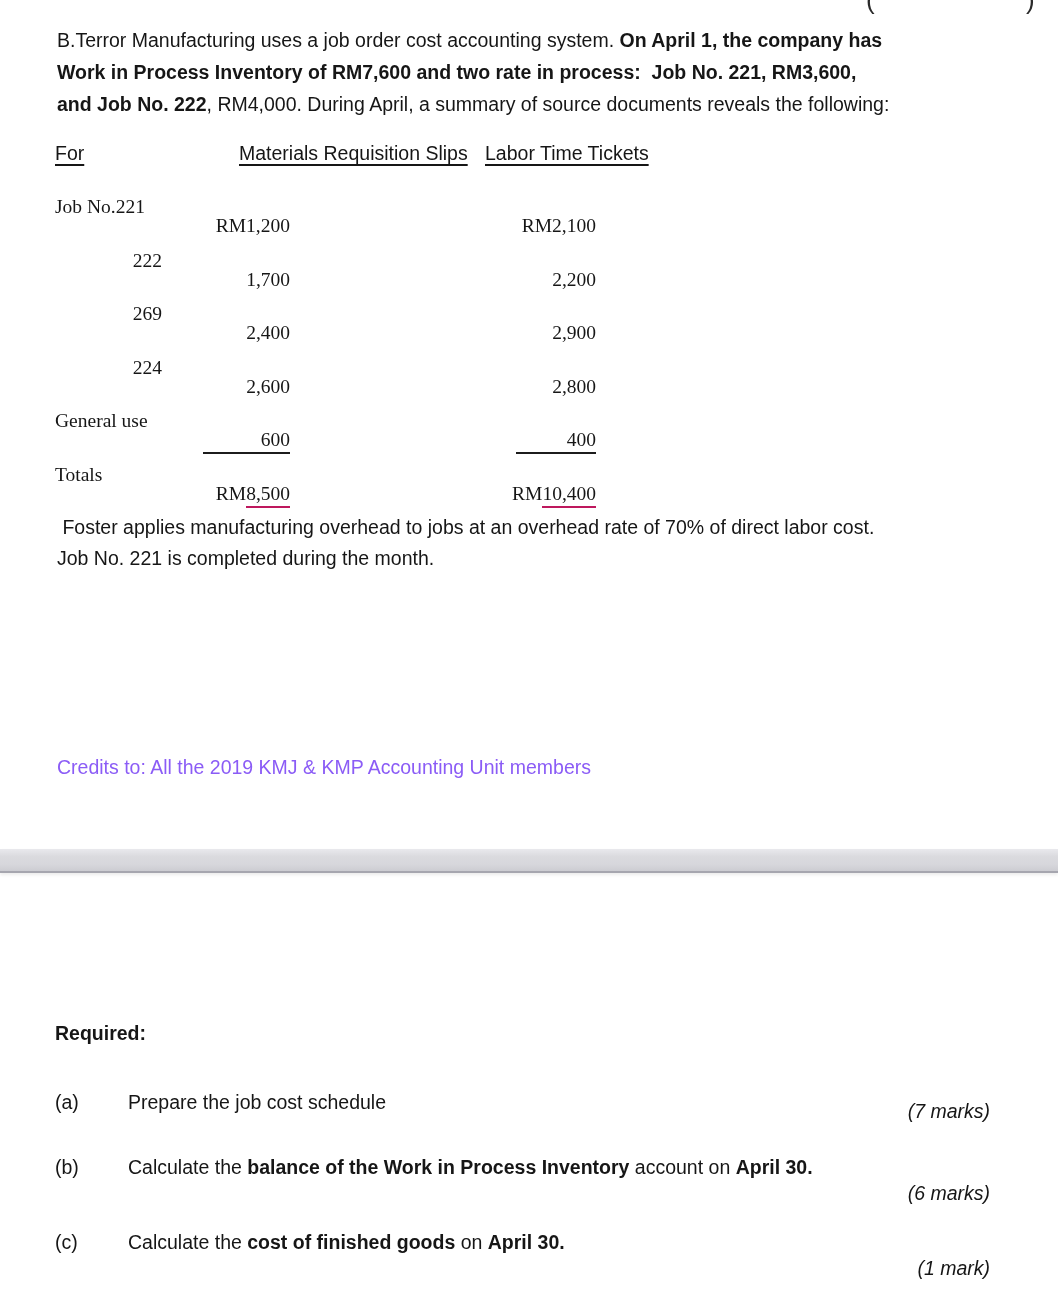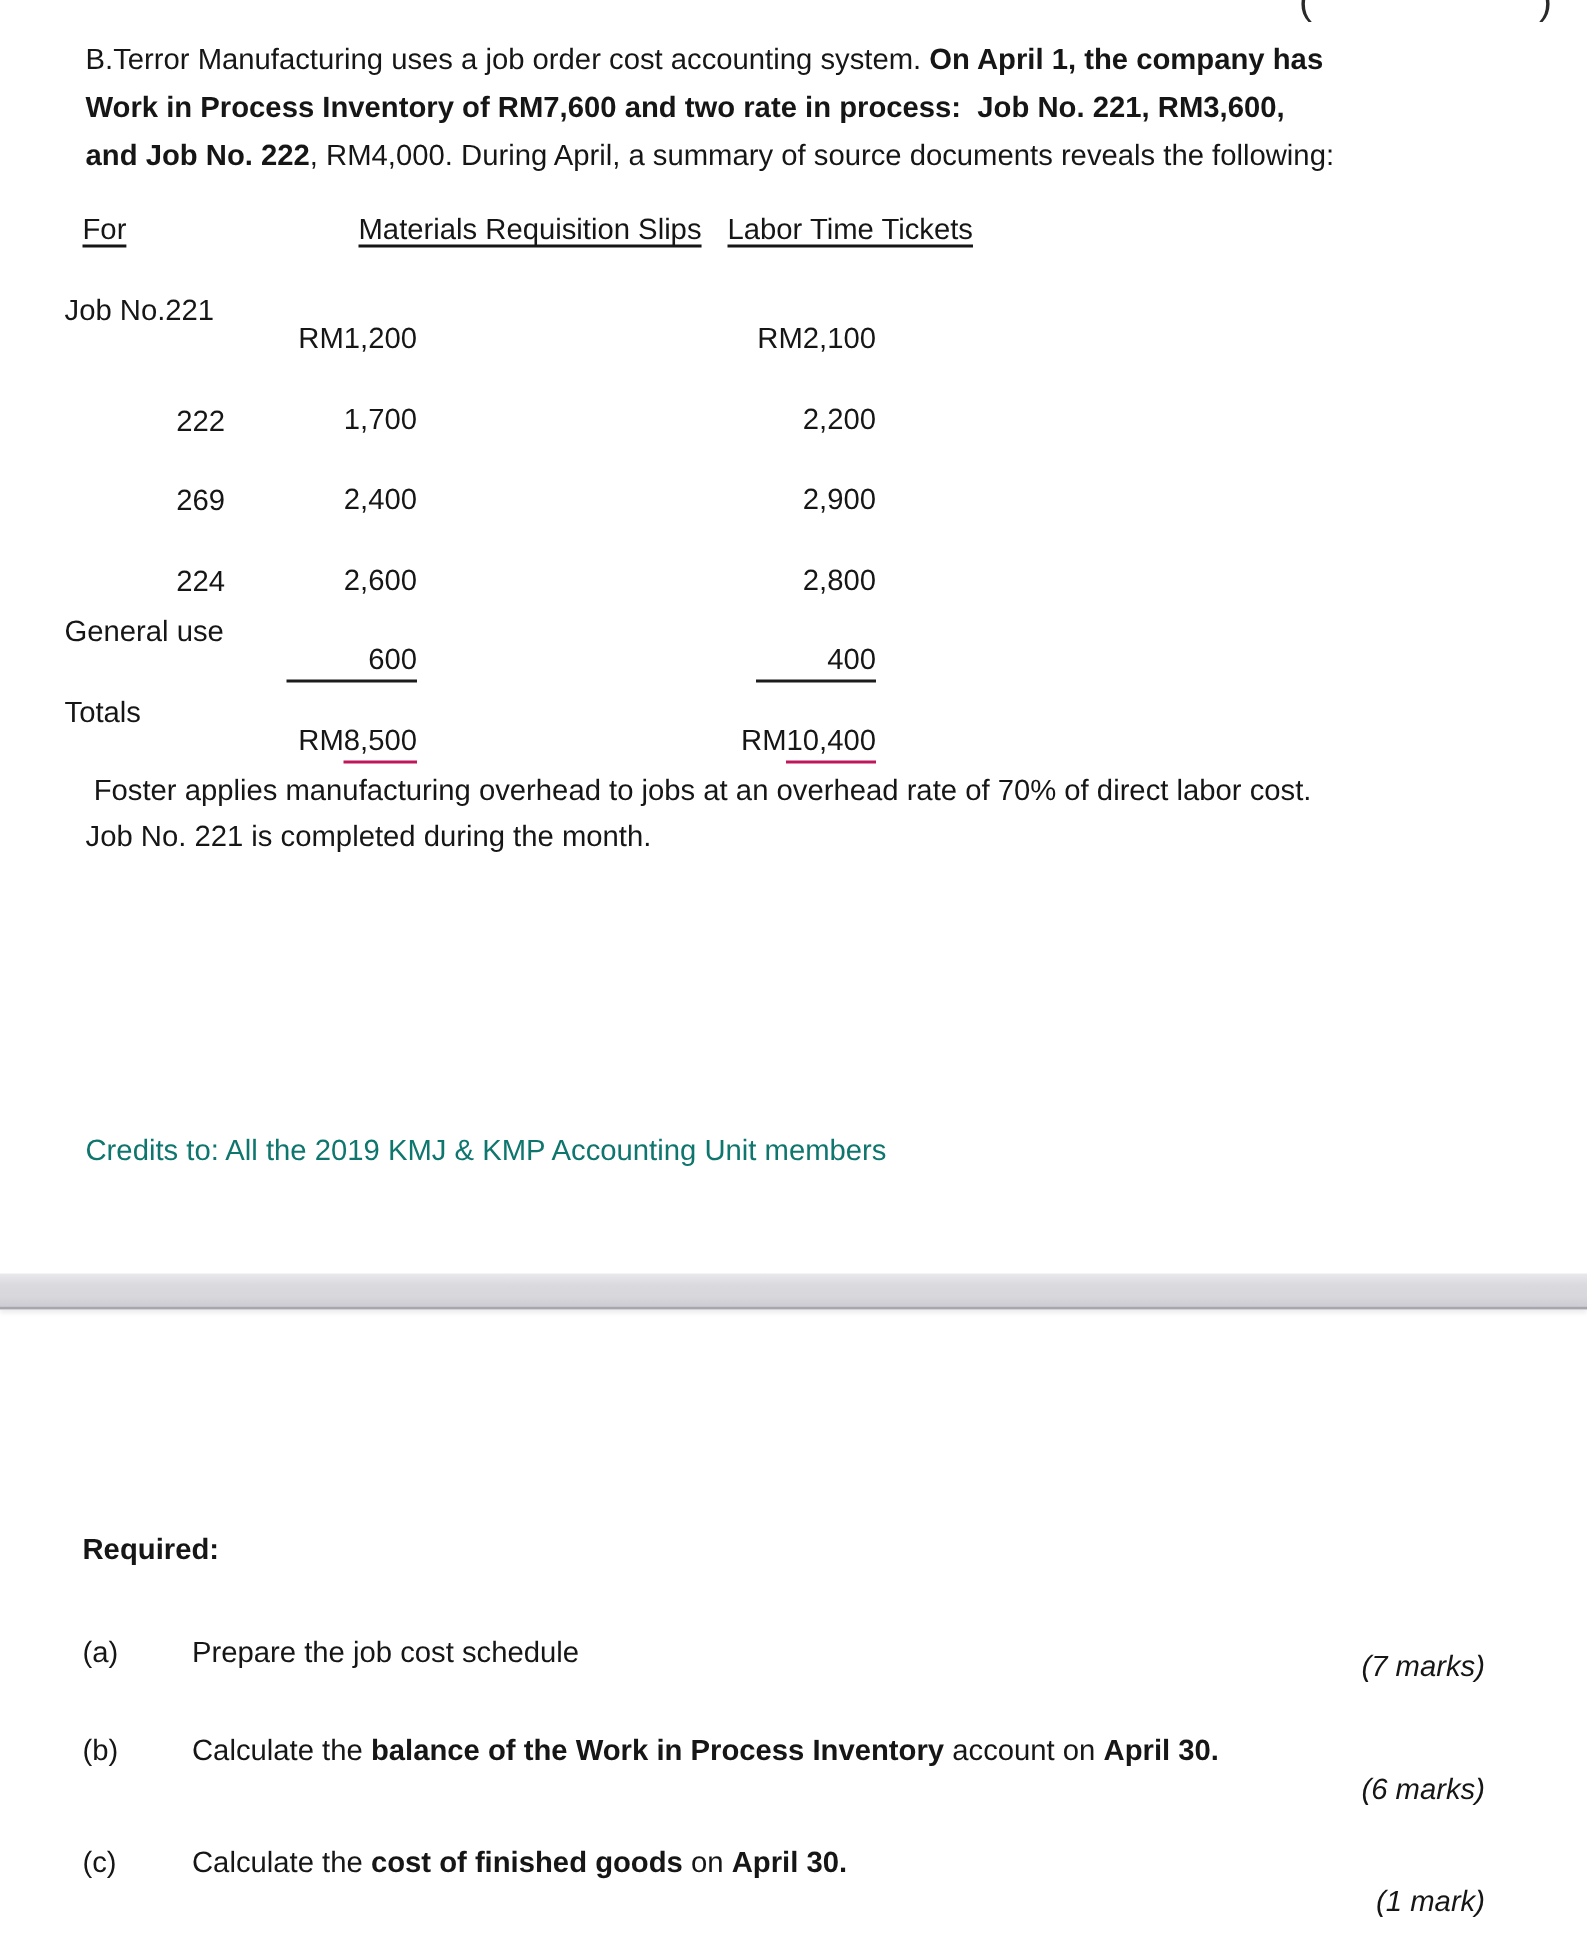--- a/index.html
+++ b/index.html
@@ -49,31 +49,32 @@
     text-decoration: underline;
     text-decoration-thickness: 2px;
     text-underline-offset: 4px;
   }
   .h-for { left: 0; }
   .h-mat { left: 152px; margin-left: 32px; }
   .h-lab { left: 430px; }
 
   .tbody {
     position: absolute;
-    left: 43px;
+    left: 55px;
     top: 196px;
+    font-family: Liberation Serif, serif;
   }
   .trow {
     display: grid;
     grid-template-columns: 107px 128px 306px;
     height: 53.5px;
     align-items: start;
   }
   .trow .c1 { white-space: nowrap; overflow: visible; }
-  .trow .c1.num-label { text-align: right; margin-top: 20px; }
+  .trow .c1.num-label { text-align: right; }
   .trow .c2, .trow .c3 { text-align: right; white-space: nowrap; margin-top: 19px; }
 
   .blank-line {
     display: inline-block;
     text-align: right;
     border-bottom: 2px solid #1c1c1c;
     padding-bottom: 1px;
   }
   .blank-line.mat { min-width: 87px; }
   .blank-line.lab { min-width: 80px; }
@@ -91,21 +92,21 @@
     top: 512px;
     line-height: 31px;
   }
   .foster .line { display: block; white-space: pre; }
 
   
   .credits {
     position: absolute;
     left: 57px;
     top: 756px;
-    color: #0f766e;
+    color: #8b5cf6;
   }
 
   
   .divider {
     position: absolute;
     left: 0;
     top: 849px;
     width: 1058px;
     height: 24px;
     background: linear-gradient(#e9e9ed, #dadade 35%, #d7d7dc 70%, #ccccd2);

